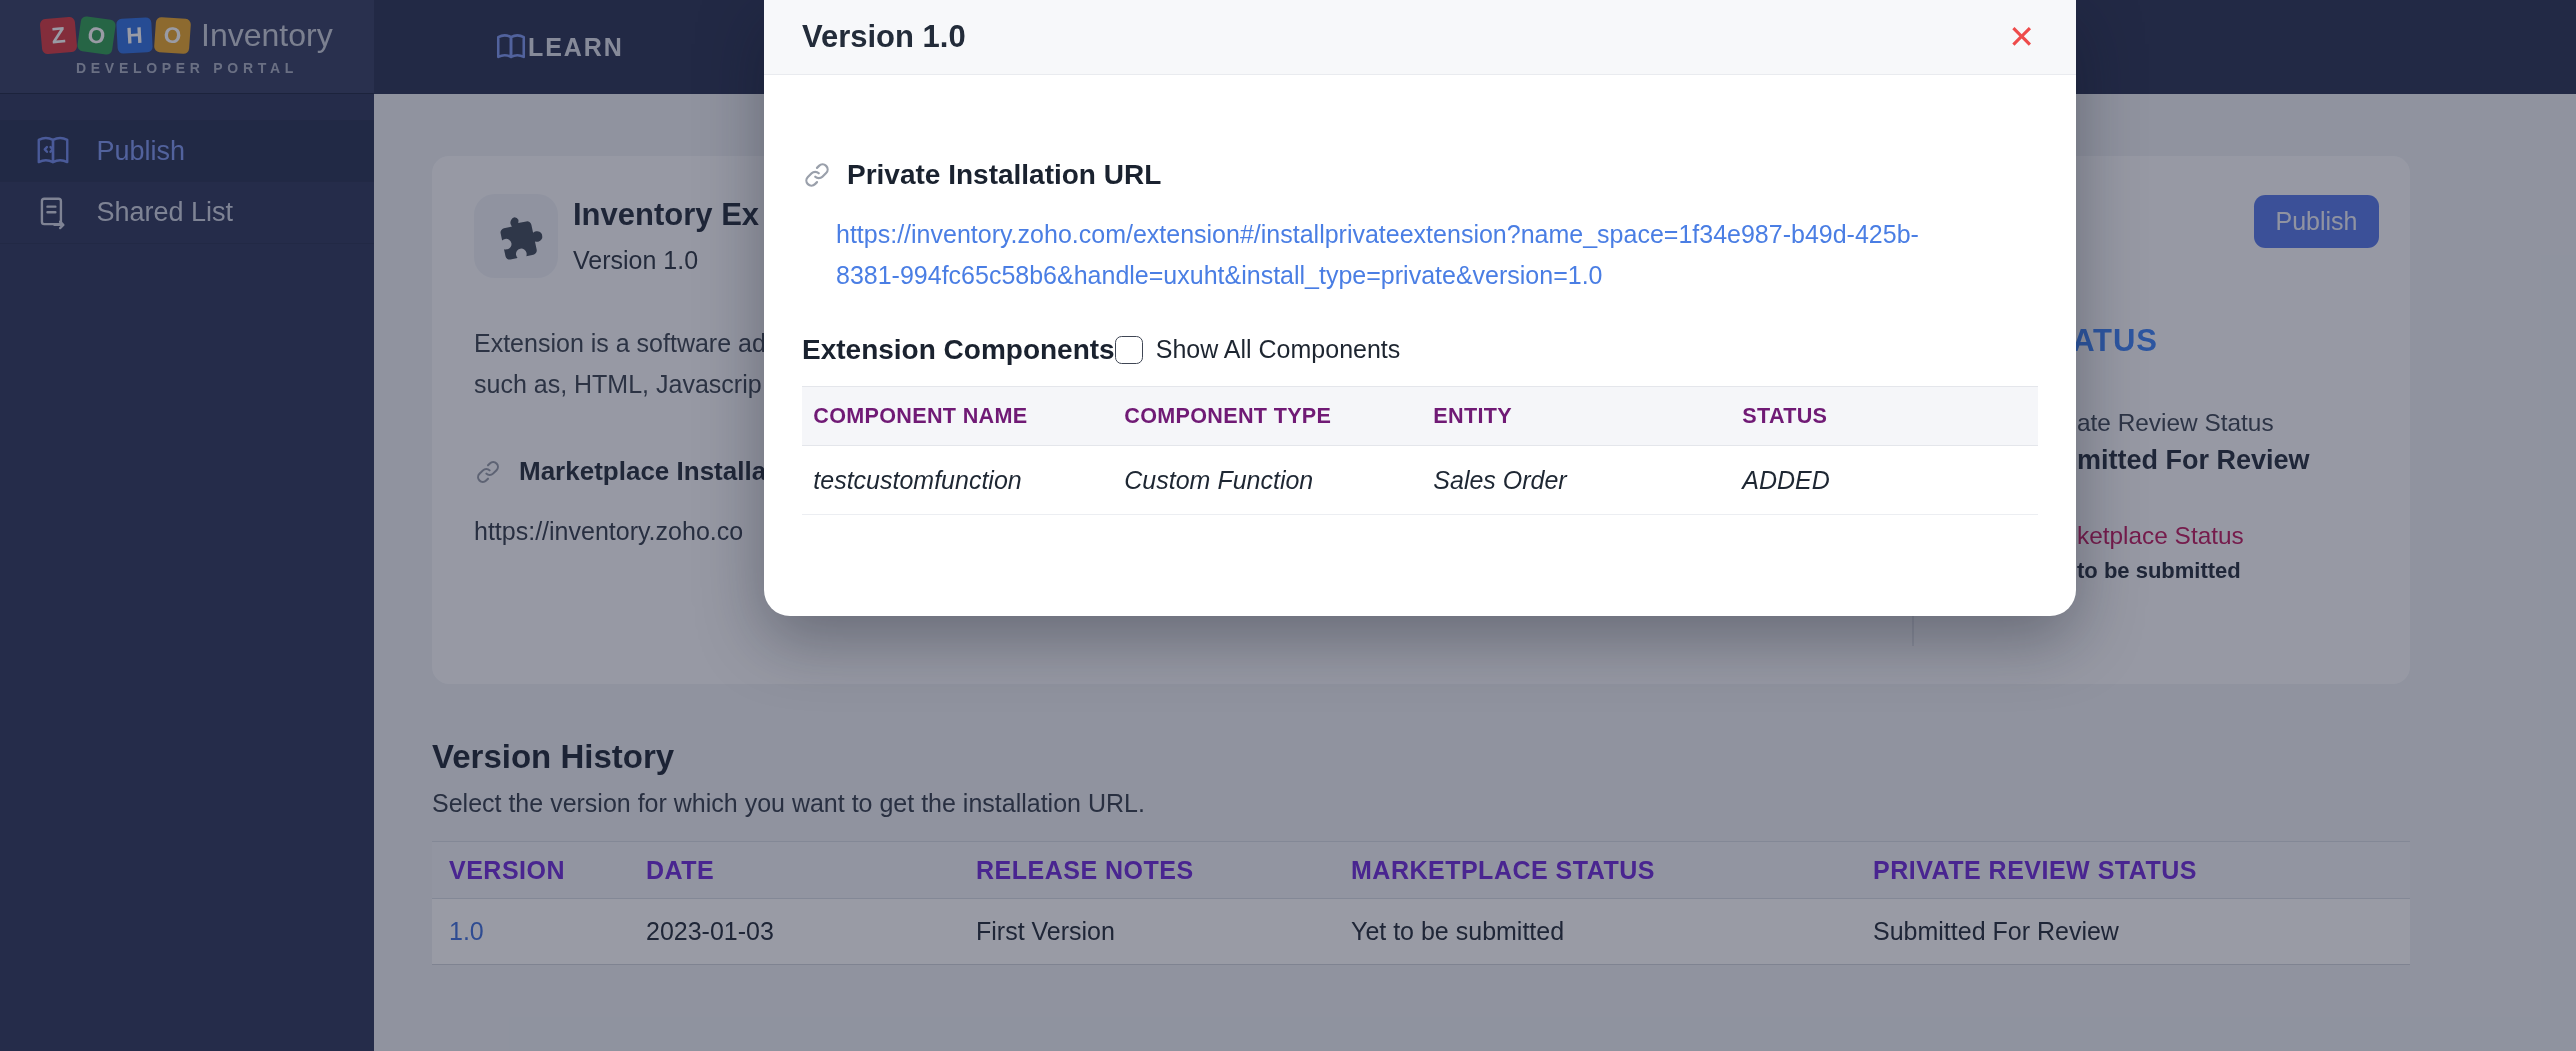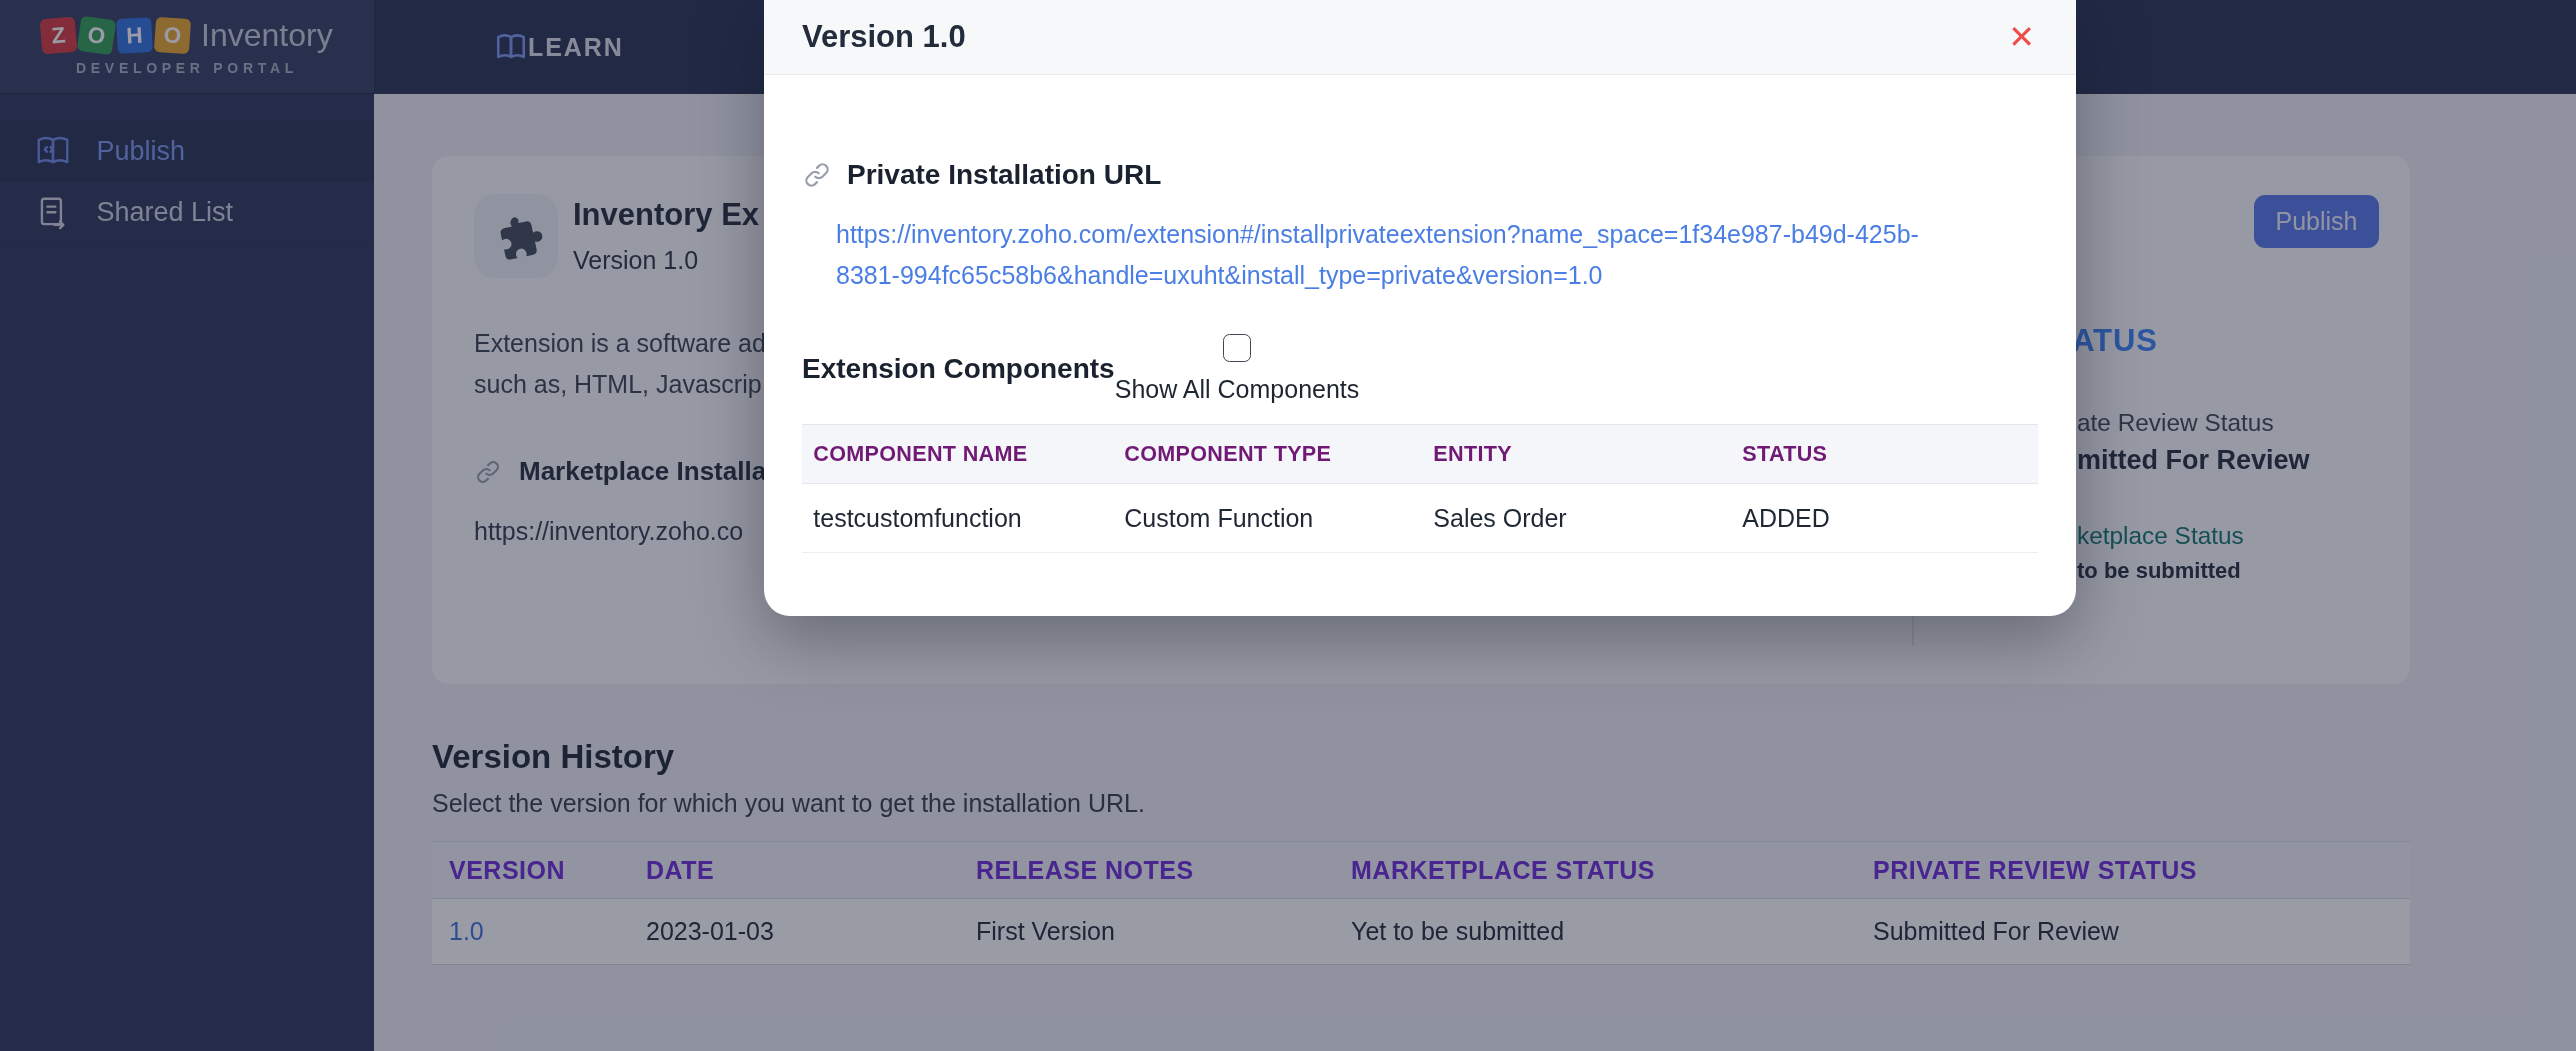--- a/index.html
+++ b/index.html
@@ -41,21 +41,21 @@
   .ext-desc { position:absolute; left:42px; top:167px; font-size:25px; line-height:41px; color:#3a434f; white-space:nowrap; }
   .mk-heading { position:absolute; left:42px; top:300px; display:flex; align-items:center; gap:17px; }
   .mk-heading svg { width:28px; height:28px; }
   .mk-heading-text { font-size:26px; font-weight:600; color:#232c3a; white-space:nowrap; }
   .mk-url { position:absolute; left:42px; top:355px; font-size:25px; line-height:41px; color:#323b49; white-space:nowrap; }
   .card-divider { position:absolute; left:1480px; top:66px; width:1.9px; height:424px; background:#e3e5eb; }
   .publish-btn { position:absolute; left:1822px; top:39px; width:125px; height:53px; background:#5577e8; border:none; border-radius:11.3px; color:#eef1f8; font-size:25px; font-family:"Liberation Sans",sans-serif; cursor:pointer; }
   .status-heading { position:absolute; left:1582px; top:167px; font-size:31px; font-weight:700; letter-spacing:0.9px; color:#3b82f6; white-space:nowrap; }
   .status-label-1 { position:absolute; left:1645px; top:253px; font-size:24.4px; color:#3c4553; white-space:nowrap; }
   .status-value-1 { position:absolute; left:1645px; top:289px; font-size:27px; font-weight:700; color:#232d3b; white-space:nowrap; }
-  .status-label-2 { position:absolute; left:1645px; top:366px; font-size:24.4px; color:#0f766e; white-space:nowrap; }
+  .status-label-2 { position:absolute; left:1645px; top:366px; font-size:24.4px; color:#be185d; white-space:nowrap; }
   .status-value-2 { position:absolute; left:1645px; top:402px; font-size:22px; font-weight:700; color:#232d3b; white-space:nowrap; }
 
   .vh-title { position:absolute; left:432px; top:738px; font-size:33px; font-weight:700; color:#1d2634; }
   .vh-subtitle { position:absolute; left:432px; top:789px; font-size:25px; color:#333c4a; }
   .vh-table { position:absolute; left:432px; top:841px; width:1978px; }
   .vh-row { display:grid; grid-template-columns:197px 330px 375px 522px 1fr; align-items:center; }
   .vh-head { height:58px; background:#f3f5f8; border-top:1.9px solid #d8dce3; border-bottom:1.9px solid #d8dce3; }
   .vh-head > div { font-size:25px; font-weight:700; letter-spacing:0.5px; color:#6d28d9; padding-left:17px; }
   .vh-data { height:66px; background:#ffffff; border-bottom:1.9px solid #cfd3da; }
   .vh-data > div { font-size:25px; color:#222b38; padding-left:17px; }
@@ -69,28 +69,28 @@
   .modal-header { height:75px; background:#f7f8fa; border-bottom:0.9px solid #e9ebef; display:flex; align-items:center; justify-content:space-between; padding:0 41px 0 38px; }
   .modal-title { font-size:31px; font-weight:600; color:#232c3a; }
   .modal-close { font-size:32px; color:#ee4b4b; cursor:pointer; line-height:1; font-weight:400; }
   .modal-body { padding:0 38px; }
   .purl-heading { margin-top:84px; display:flex; align-items:center; gap:15px; }
   .purl-heading svg { width:30px; height:30px; }
   .purl-heading-text { font-size:28px; font-weight:600; color:#1a222f; }
   .purl-text { margin-top:22.5px; margin-left:34px; font-size:25px; line-height:41px; color:#4a7ee4; cursor:pointer; }
   .comp-row { margin-top:38px; display:flex; align-items:center; justify-content:flex-start; }
   .comp-heading { font-size:28px; font-weight:700; color:#1a222f; }
-  .showall { display:flex; align-items:center; gap:13px; cursor:pointer;flex-direction:column; }
+  .showall { display:flex; align-items:center; gap:13px; cursor:pointer; }
   .checkbox { width:28px; height:28px; border:1.9px solid #3f4654; border-radius:6.6px; background:#fff; display:inline-block; }
   .showall-label { font-size:25px; color:#1d2530; }
   .comp-table { margin-top:20.7px; }
   .comp-tr { display:grid; grid-template-columns:311px 309px 309px 1fr; align-items:center; }
   .comp-thead { height:60px; background:#f5f6f9; border-top:1.9px solid #e4e6eb; border-bottom:1.9px solid #e4e6eb; }
   .comp-thead > div { font-size:21.6px; font-weight:700; letter-spacing:0.3px; color:#701a75; padding-left:11.3px; }
-  .comp-tdata { height:69px; border-bottom:1.9px solid #eceef2; }
+  .comp-tdata { height:69px; border-bottom:1.9px solid #eceef2;font-style:italic; }
   .comp-tdata > div { font-size:25px; color:#1e2733; padding-left:11.3px; }
 </style>
 </head>
 <body>
 
 <div class="stage">
 
   <header class="topnav">
     <div class="learn">
       <svg viewBox="0 0 24 24" fill="none" stroke="#7d97f0" stroke-width="1.8" stroke-linejoin="round">

